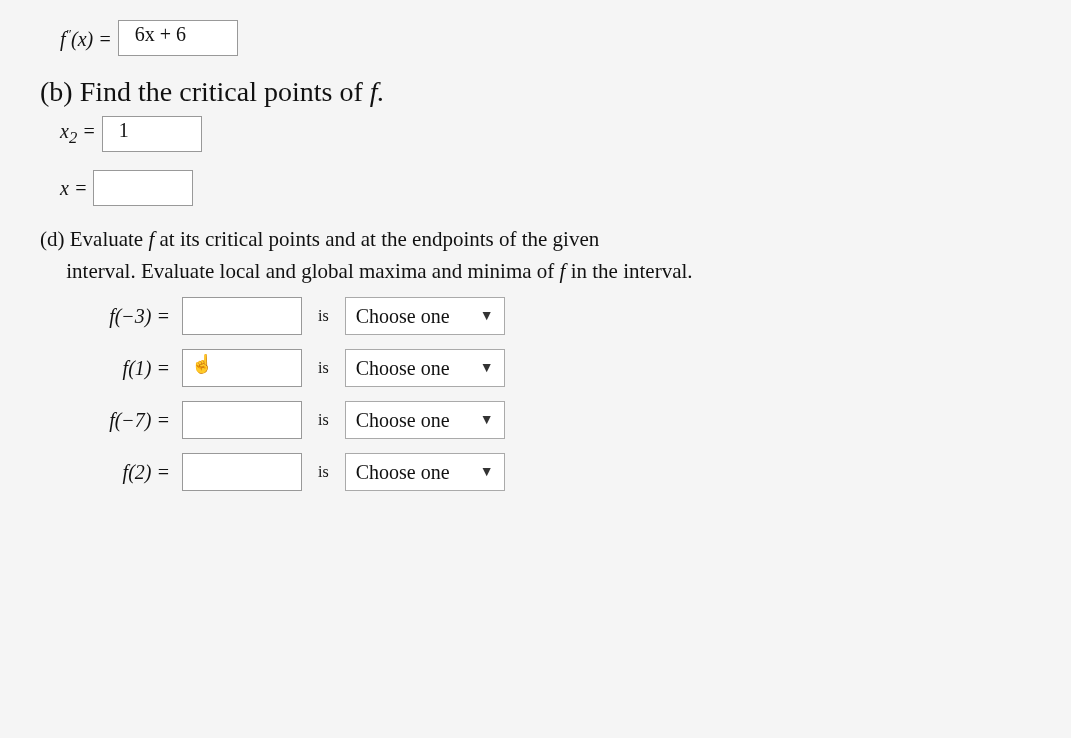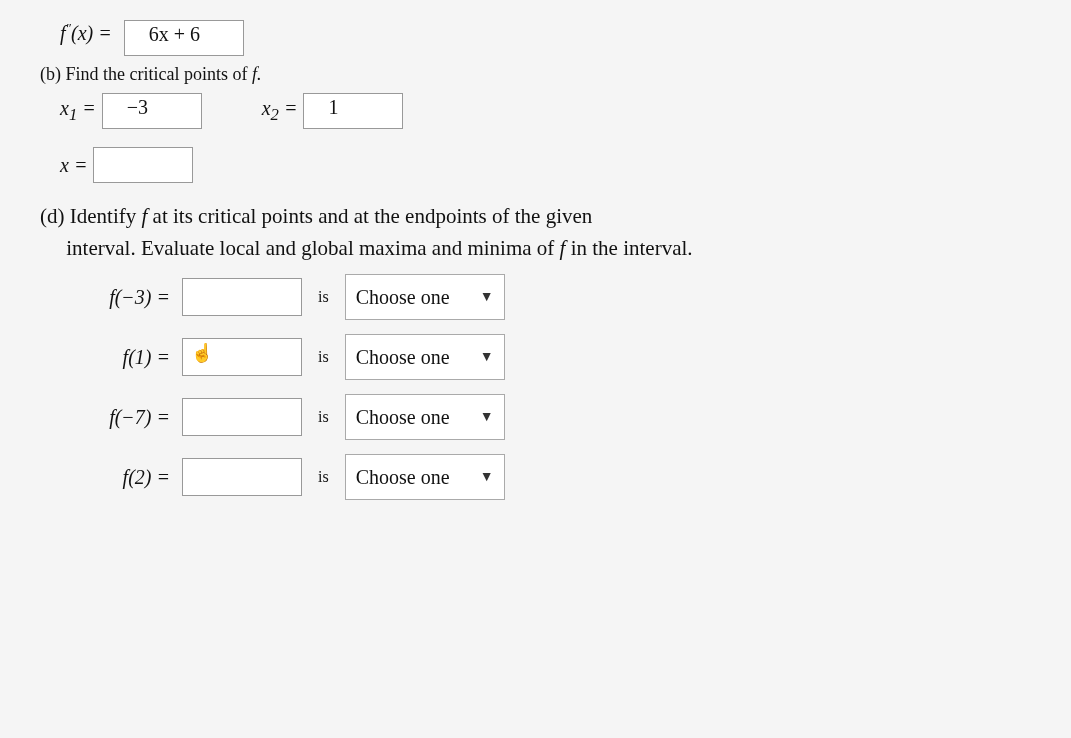--- a/index.html
+++ b/index.html
@@ -24,36 +24,36 @@
     .main-content {
       width: 100%;
       max-width: 1000px;
     }
 
     .section {
       margin-bottom: 18px;
     }
 
     .section-label {
-      font-size: 18px;
+      font-size: 28px;
       margin-bottom: 8px;
       font-style: italic;
     }
 
     .section-label span {
       font-style: normal;
     }
 
     .input-box {
       display: inline-block;
       border: 1.5px solid #999;
       background: #fff;
       min-width: 120px;
       height: 36px;
-      padding: 2px 24px;
+      padding: 2px 16px;
       font-size: 20px;
       font-family: Georgia, serif;
       vertical-align: middle;
     }
 
     .input-box-small {
       min-width: 100px;
     }
 
     .math-label {
@@ -125,44 +125,44 @@
     .choose-dropdown {
       display: inline-flex;
       align-items: center;
       border: 1.5px solid #aaa;
       background: #fff;
       padding: 4px 10px 4px 10px;
       font-size: 20px;
       font-family: Georgia, serif;
       cursor: pointer;
       min-width: 160px;
-      height: 46px;
+      height: 38px;
       position: relative;
     }
 
     .choose-dropdown .dropdown-text {
       flex: 1;
     }
 
     .choose-dropdown .dropdown-arrow {
       font-size: 14px;
       margin-left: 6px;
       color: #333;
     }
 
     .first-section {
       margin-bottom: 10px;
     }
 
     .second-derivative-row {
       display: flex;
-      align-items: flex-start;
-      gap: 12px;
+      align-items: center;
+      gap: 6px;
       margin-left: 20px;
-      margin-bottom: 8px;
+      margin-bottom: 20px;
     }
 
     .f-double-prime {
       font-style: italic;
       font-size: 20px;
     }
 
     .f-double-prime sup {
       font-size: 13px;
     }
@@ -185,44 +185,38 @@
     </div>
   </div>
 
   <div class="section">
     <div class="section-label">
       <span>(b) Find the critical points of</span>
       <i>f.</i>
     </div>
     <div class="critical-row">
       <div class="critical-item">
-        <span class="math-label"><i>x</i><sub>1</sub> =</span>
-        <div class="input-box input-box-small">
-          <span>−3</span>
-        </div>
-      </div>
-      <div class="critical-item">
         <span class="math-label"><i>x</i><sub>2</sub> =</span>
         <div class="input-box input-box-small">
           <span>1</span>
         </div>
       </div>
     </div>
   </div>
 
   <div class="section">
     <div class="inflection-row">
       <span class="math-label"><i>x</i> =</span>
       <div class="input-box input-box-small"></div>
     </div>
   </div>
 
   <div class="section">
     <div class="section-d-text">
-      <span>(d) Identify</span>
+      <span>(d) Evaluate</span>
       <i>f</i>
       <span>at its critical points and at the endpoints of the given</span>
       <br>
       &nbsp;&nbsp;&nbsp;&nbsp;
       <span>interval. Evaluate local and global maxima and minima of</span>
       <i>f</i>
       <span>in the</span>
       <span>interval.</span>
     </div>
 

